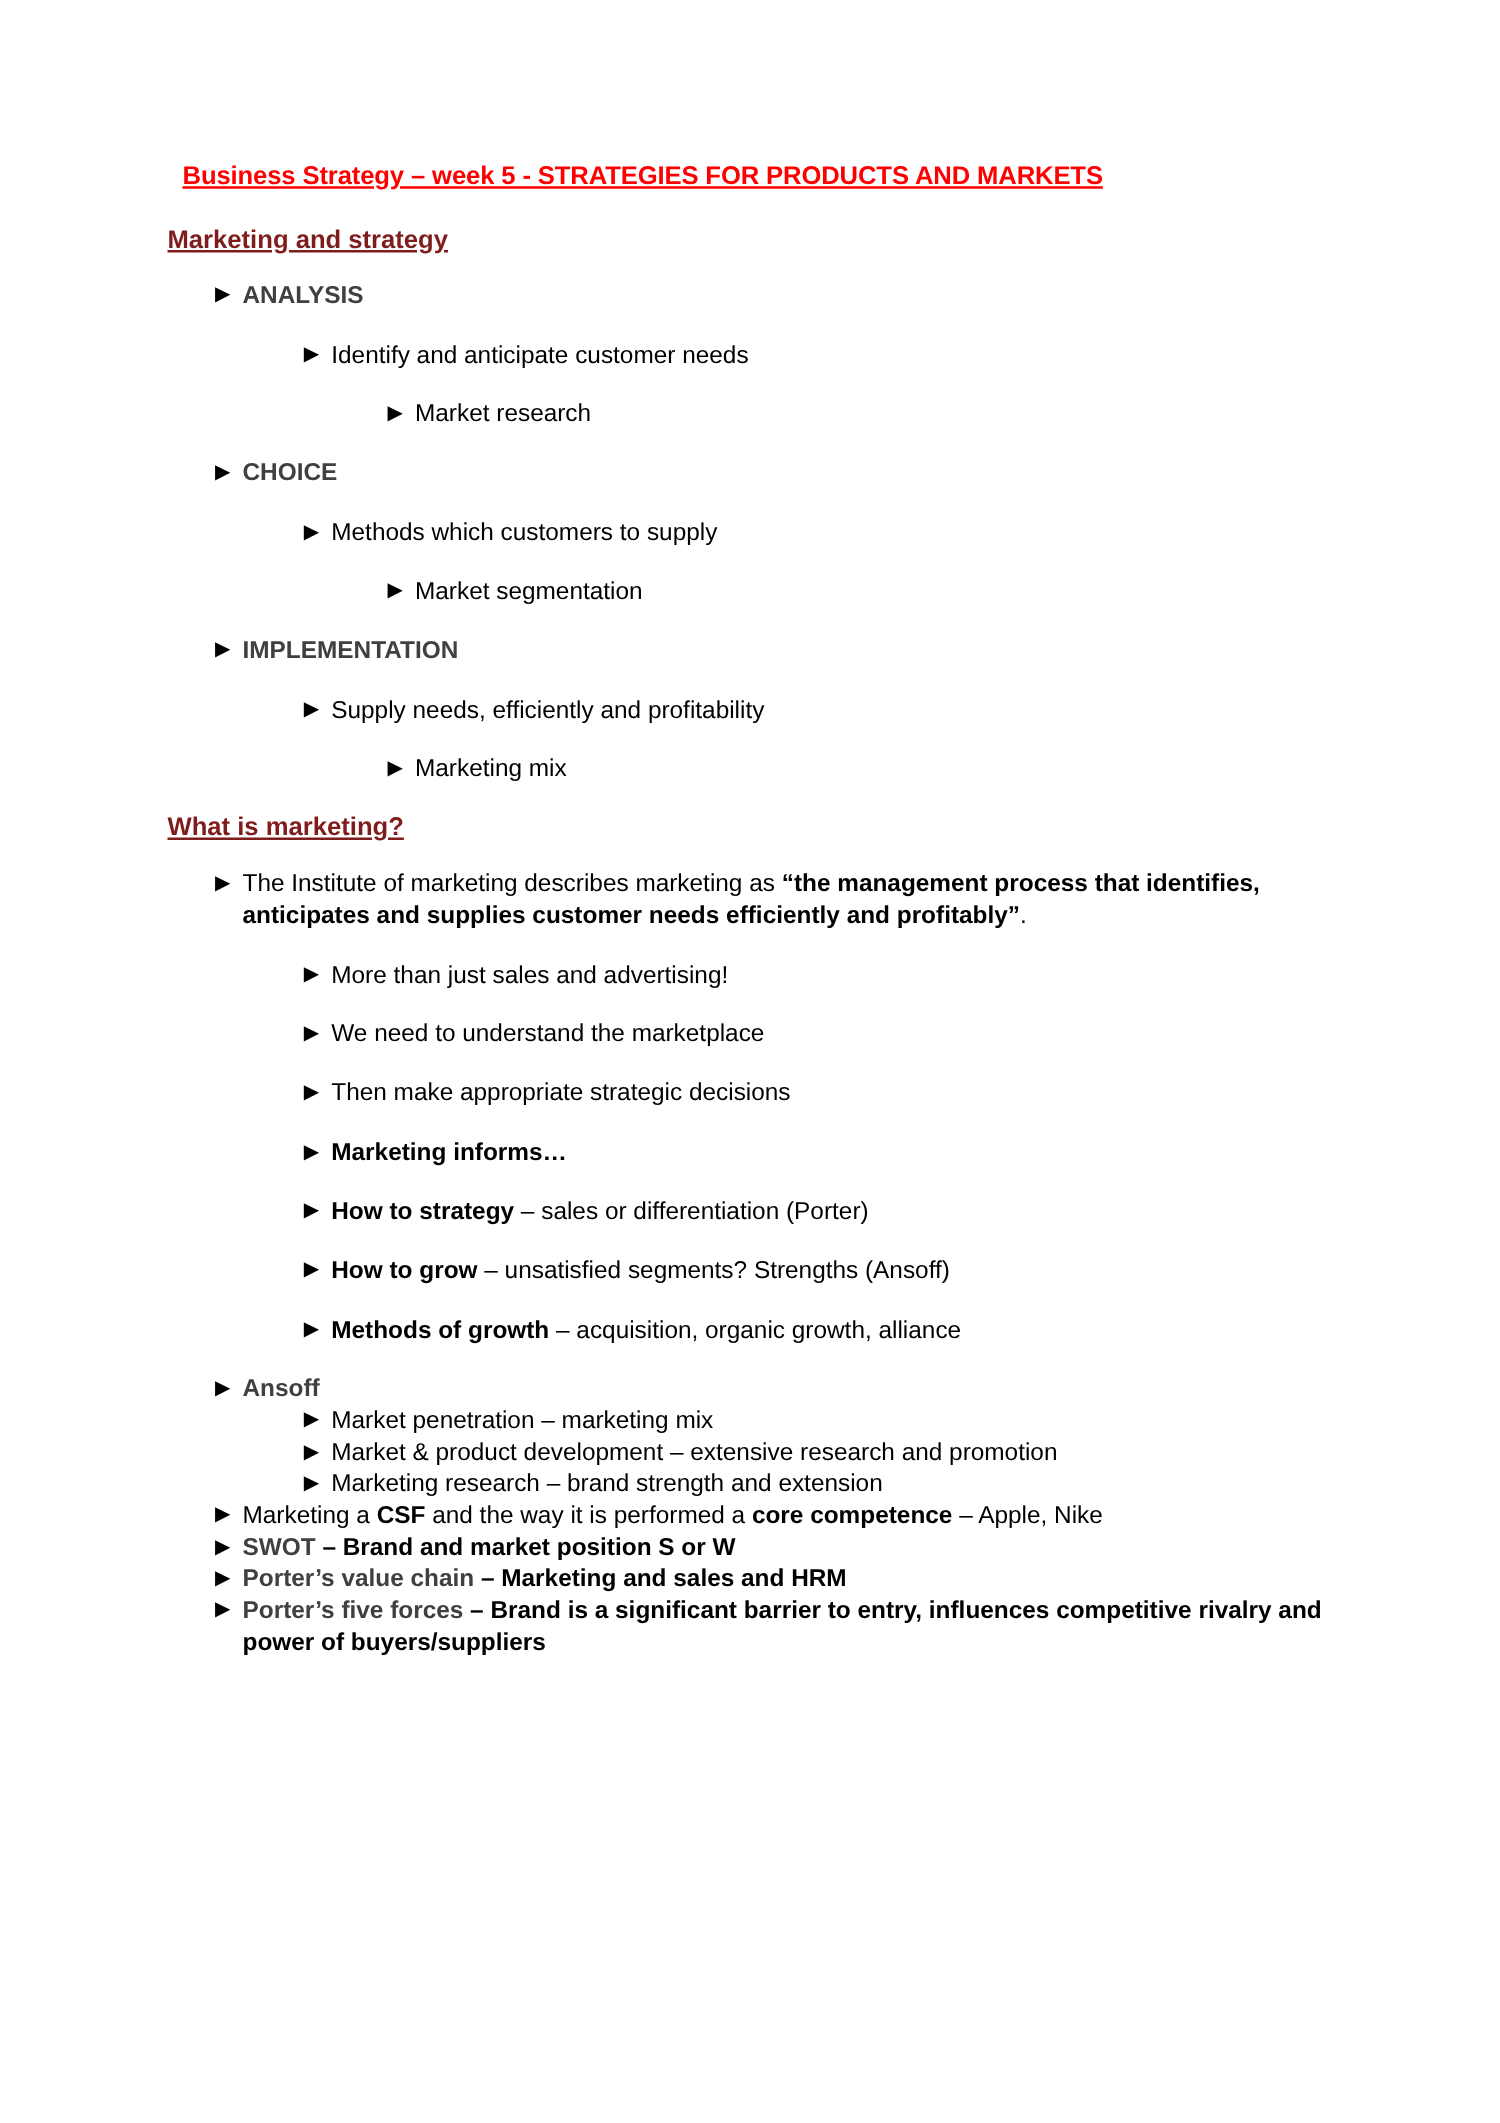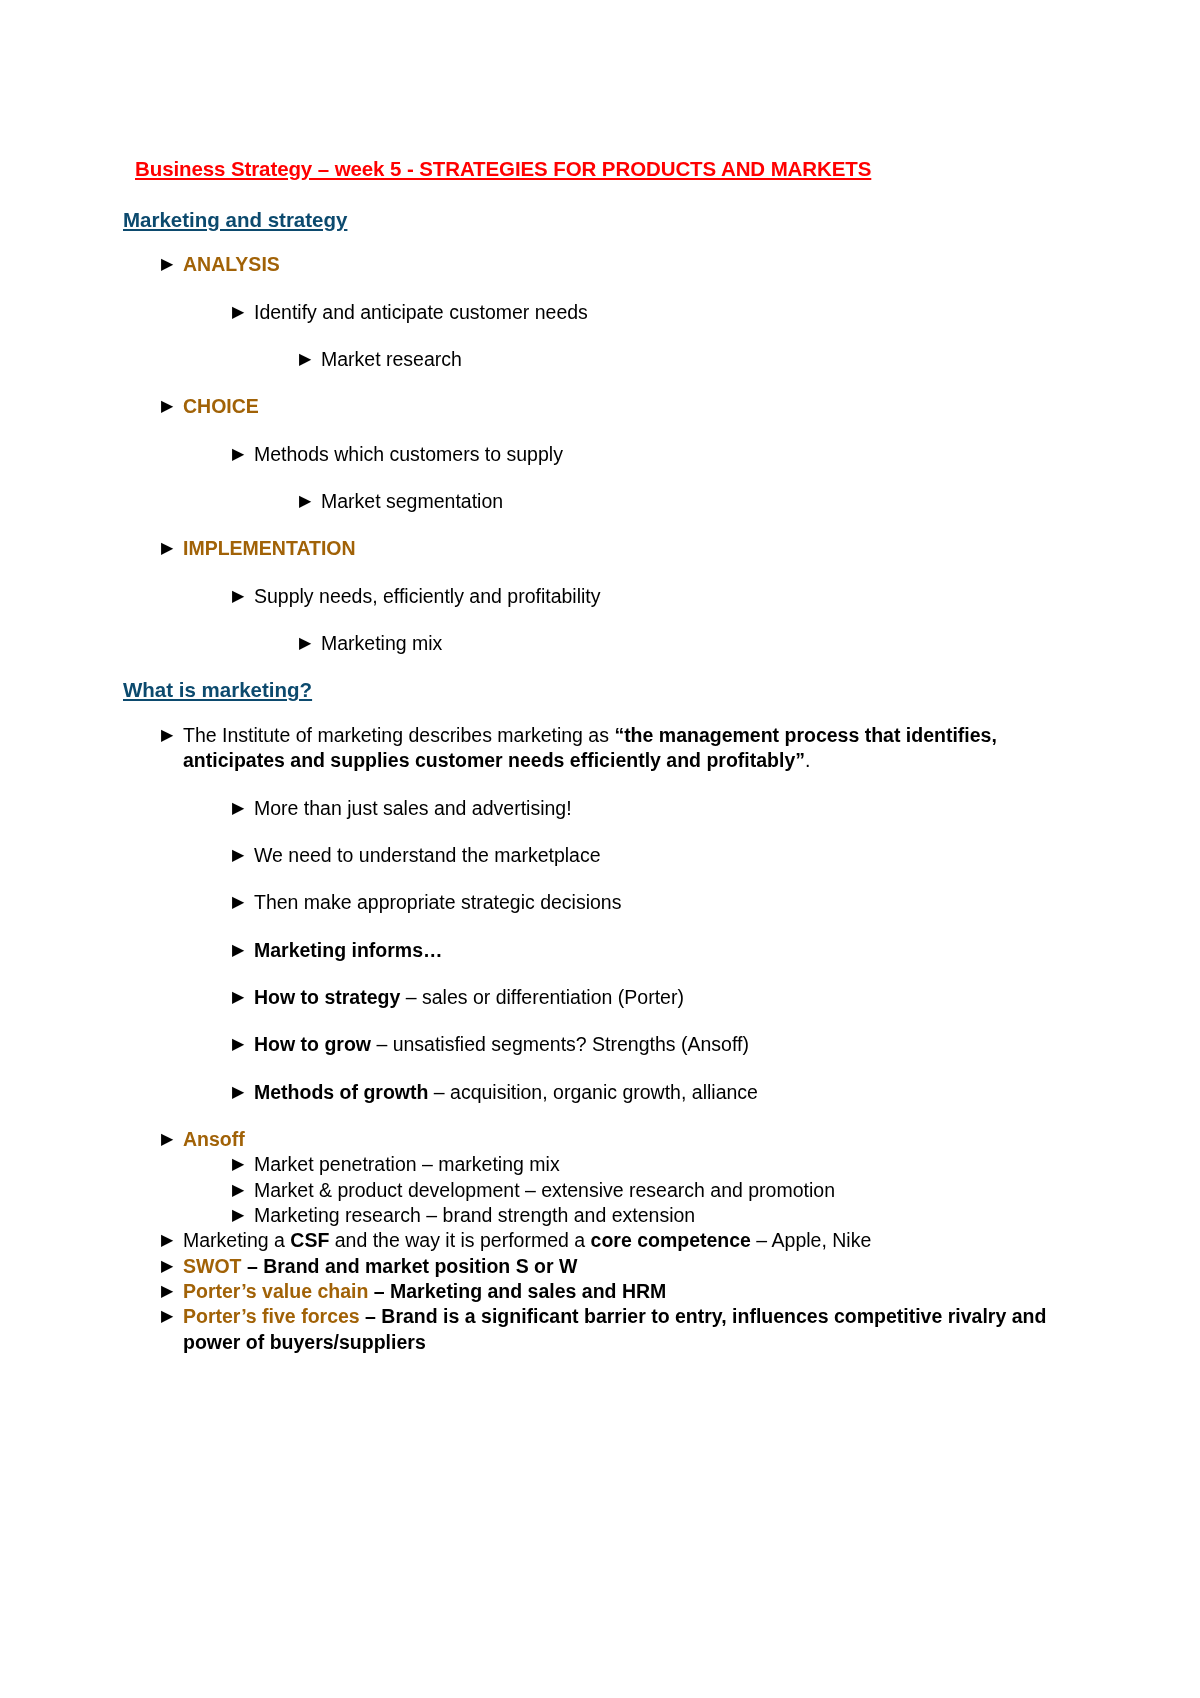--- a/index.html
+++ b/index.html
@@ -16,41 +16,40 @@
     position: relative;
     width: 1200px;
     height: 1698px;
     background: #ffffff;
     margin: 0 auto;
     overflow: hidden;
     box-sizing: border-box;
   }
   .content {
     position: absolute;
-    left: 123px;
+    left: 134px;
     top: 128px;
     width: 940px;
-    margin-top: 28px;
   }
 
   
   .doc-title {
     font-size: 20.5px;
     font-weight: bold;
     color: #ff0000;
     text-decoration: underline;
     line-height: 1.25;
     margin: 0 0 26px 12px;
     white-space: nowrap;
     letter-spacing: -0.1px;
   }
   .sec-head {
     font-size: 20.5px;
     font-weight: bold;
-    color: #0c4a6e;
+    color: #7f1d1d;
     text-decoration: underline;
     line-height: 1.2;
     margin: 0 0 10px 0;
     display: inline-block;
   }
   .sec-head-wrap { margin: 0 0 8px 0; }
 
   
   .row {
     display: flex;
@@ -71,21 +70,21 @@
 
   
   .lvl1 { margin-left: 38px; }
   .lvl2 { margin-left: 109px; }
   .lvl3 { margin-left: 176px; }
 
   
   .sp-lg { margin-bottom: 22px; }
   .sp-xs { margin-bottom: 0px; }
 
-  .magenta { color: #a16207; font-weight: bold; }
+  .magenta { color: #404040; font-weight: bold; }
   .b { font-weight: bold; }
   .blk { color: #000000; font-weight: bold; }
 
   .gap-before-head { margin-top: 18px; }
   .gap-small { margin-top: 10px; }
 </style>
 </head>
 <body>
 
 <div class="page">

